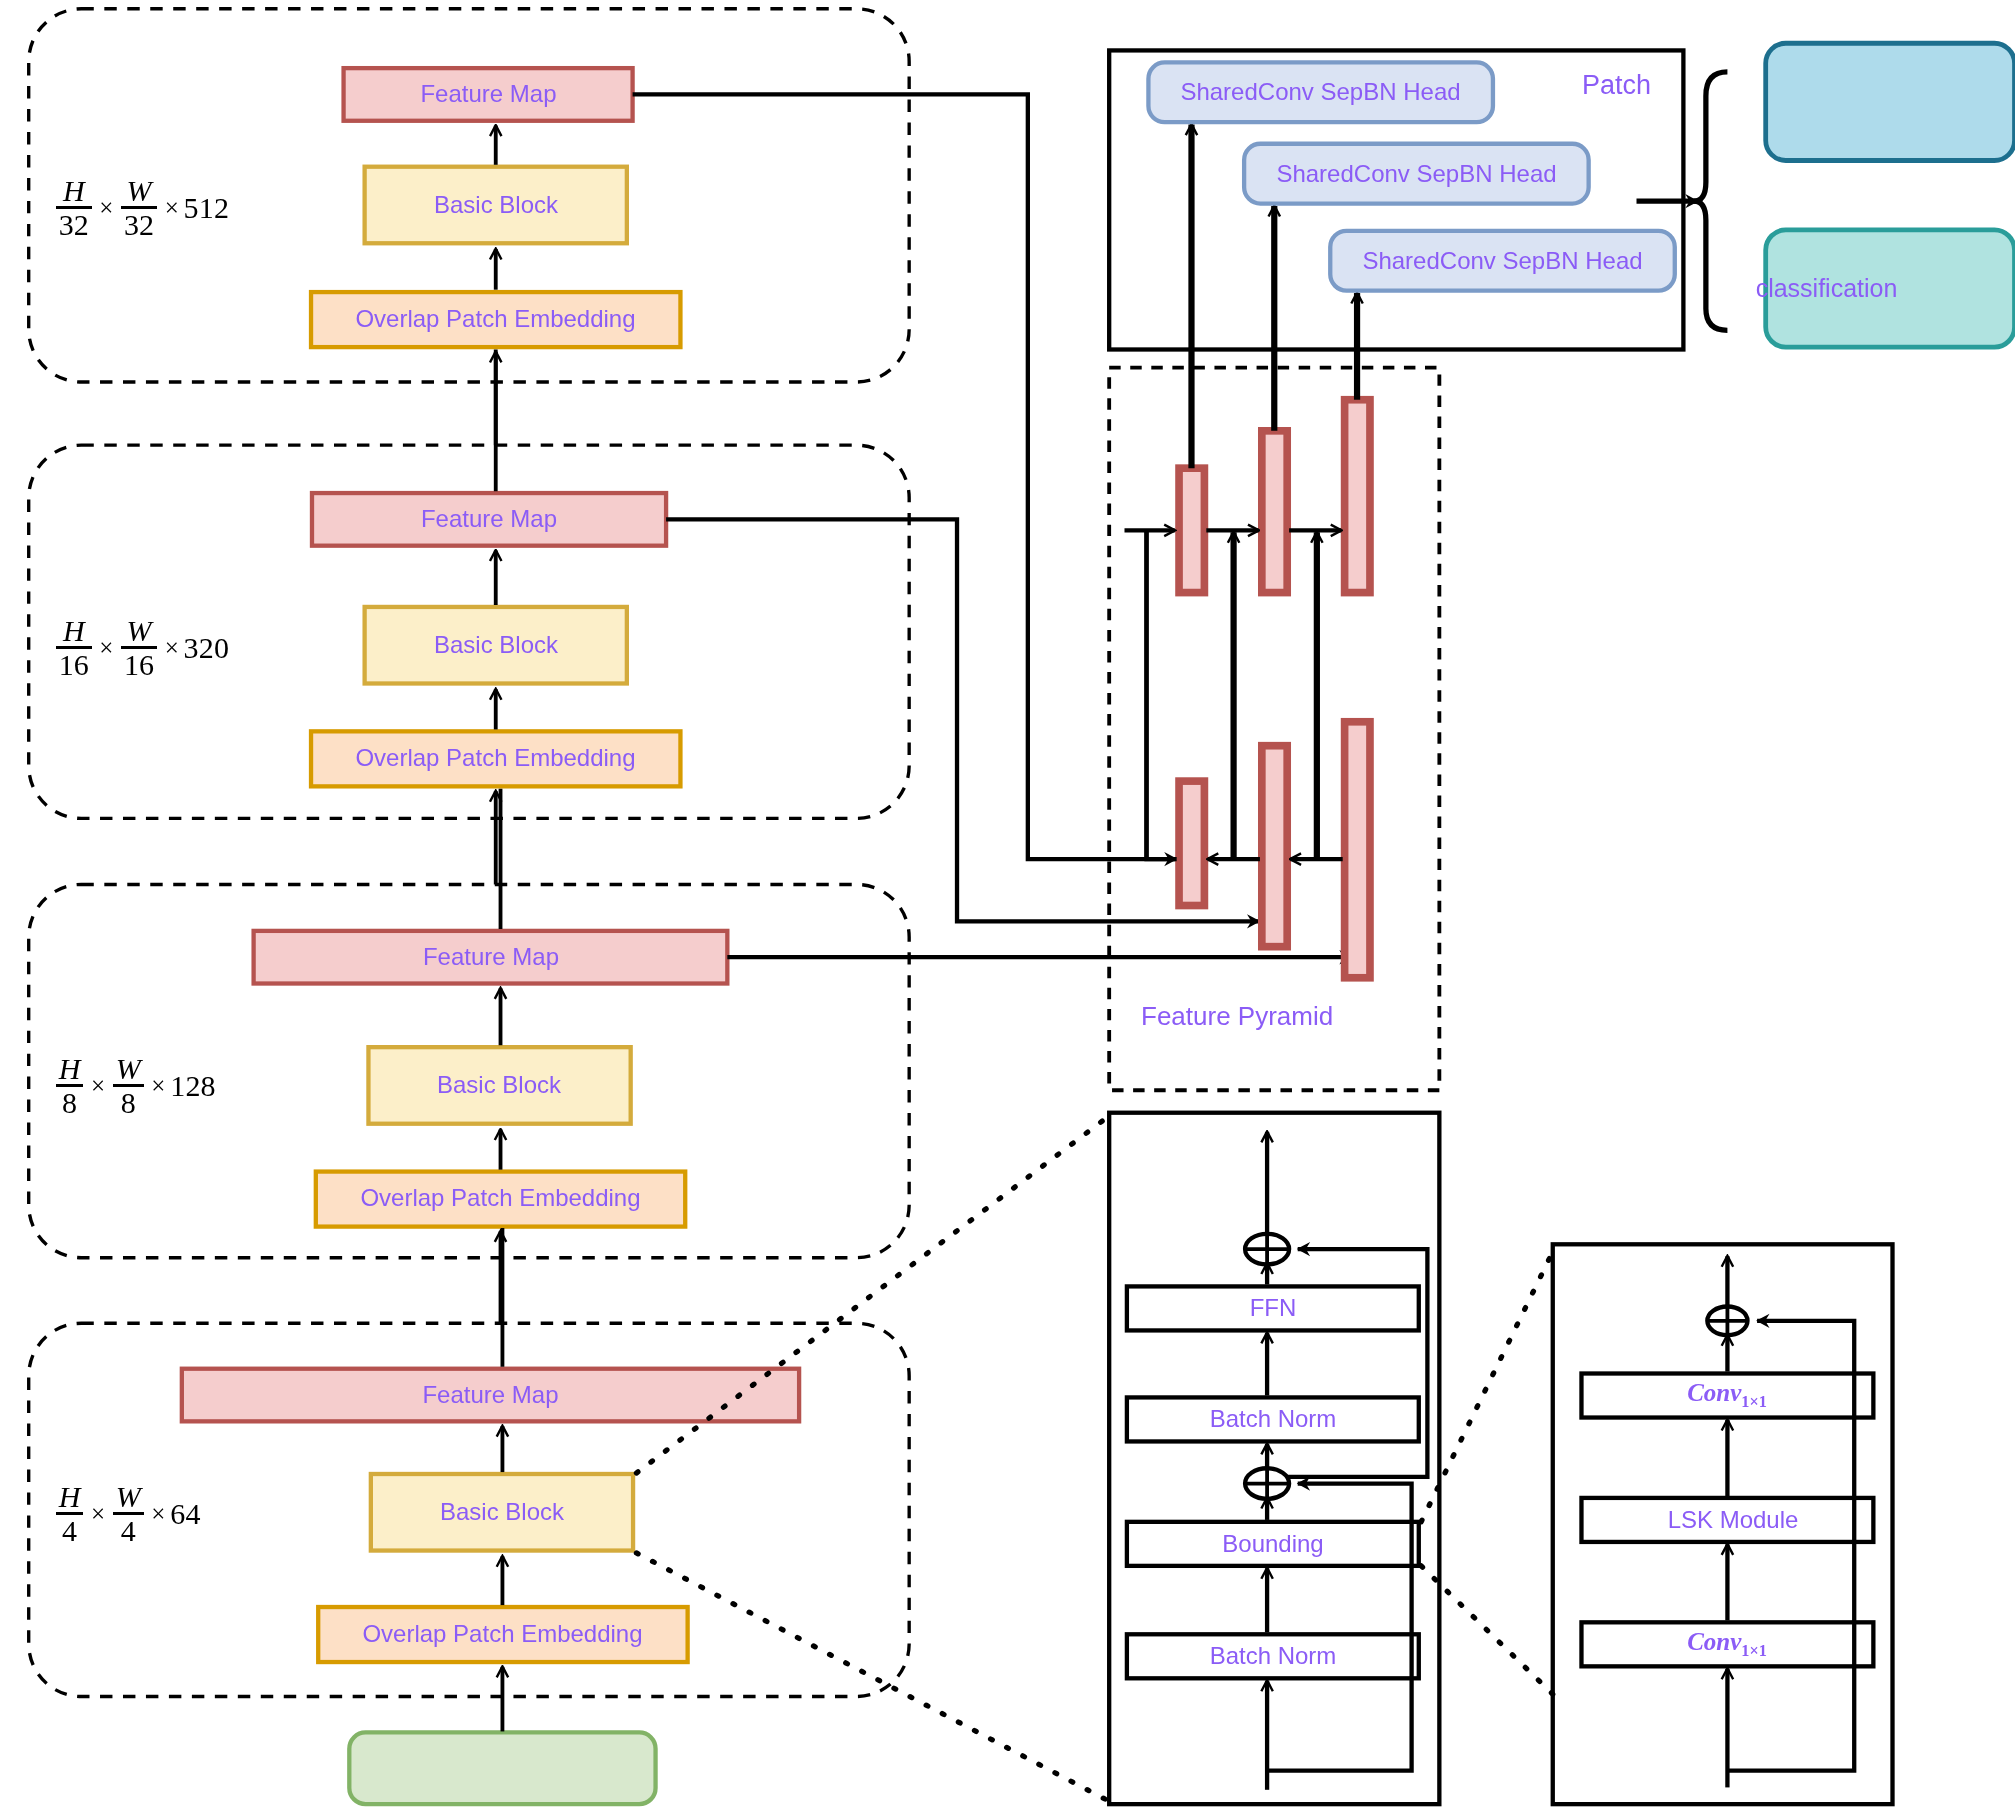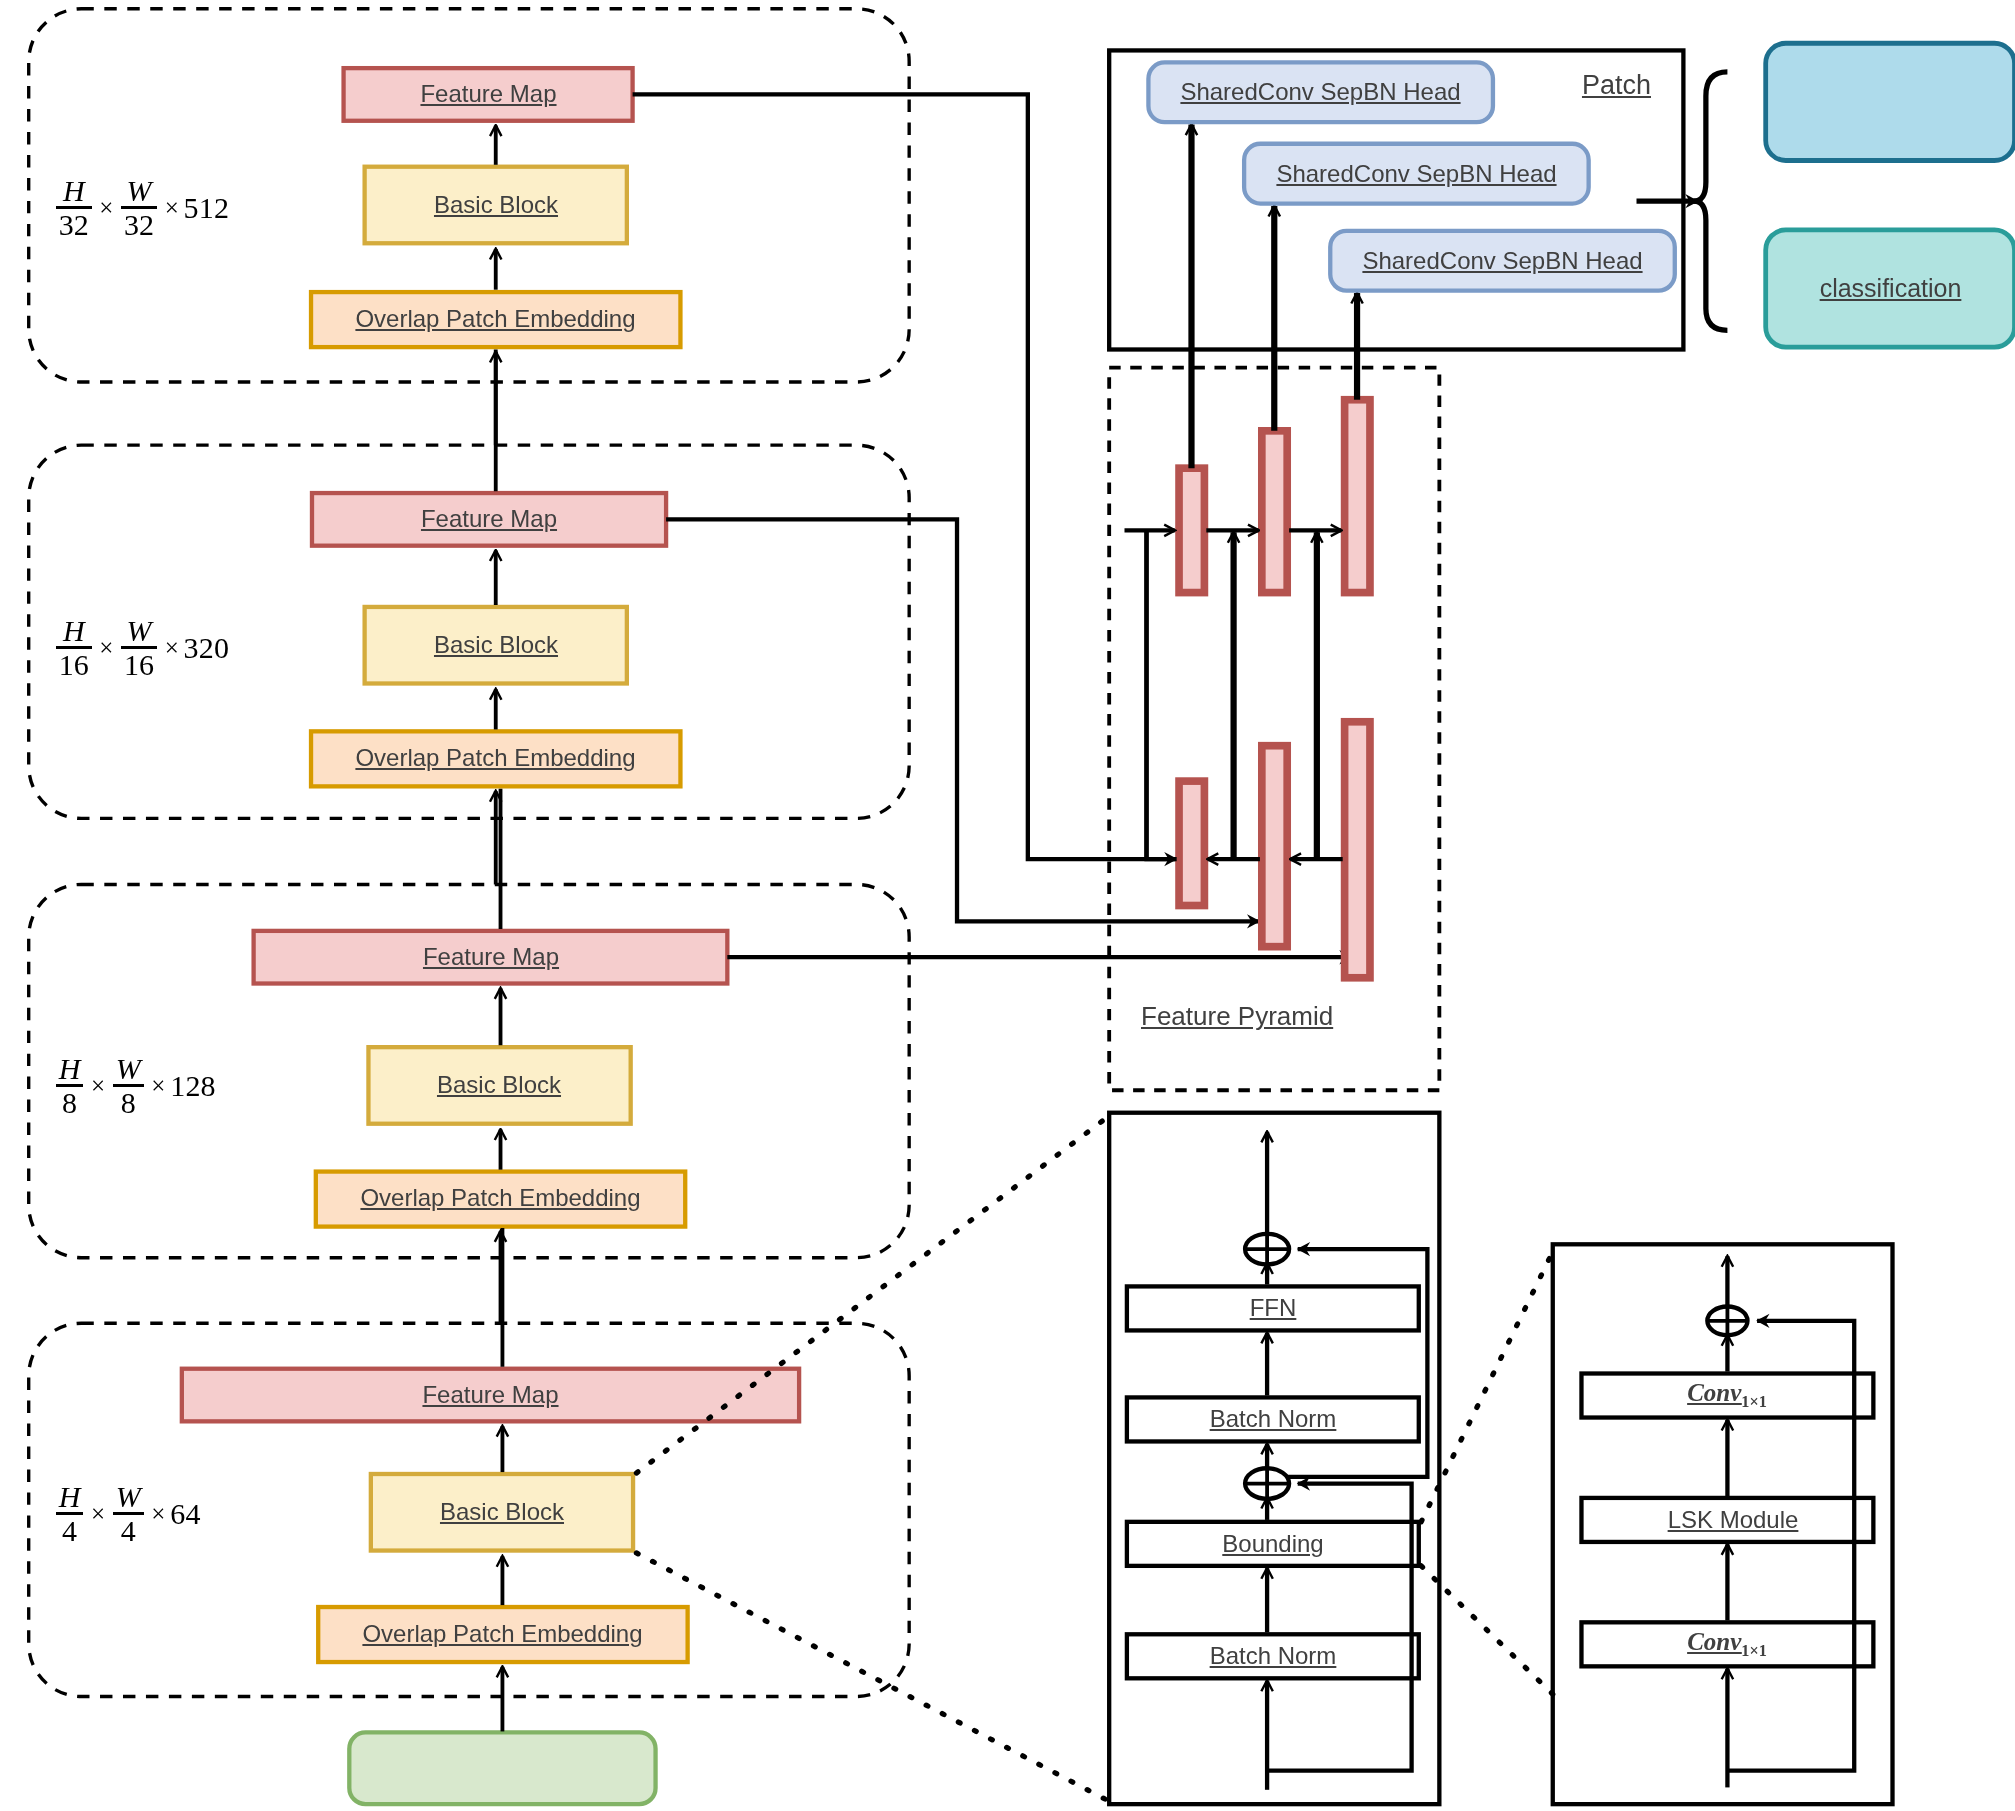--- a/index.html
+++ b/index.html
@@ -1,22 +1,22 @@
 <!DOCTYPE html>
 <html style="font-size:7.7px"><head>
 <meta charset="utf-8">
 <style>
   html,body{margin:0;padding:0;background:#ffffff;}
   body{font-family:"Liberation Sans",sans-serif;}
   #stage{position:relative;width:2015px;height:1812px;background:#fff;overflow:hidden;}
   svg.layer{position:absolute;left:0;top:0;width:2015px;height:1812px;}
   .nodeLabel{
     position:absolute;display:flex;align-items:center;justify-content:center;
-    text-align:right;line-height:1.1;color:#404040;box-sizing:border-box;
-    font-family:"Liberation Sans",sans-serif;pointer-events:none;text-decoration:underline;
+    text-align:right;line-height:1.1;color:#8b5cf6;box-sizing:border-box;
+    font-family:"Liberation Sans",sans-serif;pointer-events:none;
   }
   .mathLabel{
     position:absolute;display:flex;align-items:center;
     font-family:"Liberation Serif",serif;color:#000;white-space:nowrap;
   }
   .frac{display:inline-flex;flex-direction:column;align-items:center;
         vertical-align:middle;margin:0 2.9px;font-style:italic;}
   .frac .num{padding:0 2.9px 1px 2.9px;font-size:30px;line-height:0.95;}
   .frac .bar{width:100%;height:2.9px;background:#000;}
   .frac .den{padding:1.9px 2.9px 0 2.9px;font-size:30px;line-height:0.95;font-style:normal;}
@@ -284,21 +284,21 @@
   </div>
   <div class="nodeLabel" style="left:182px; top:1369px; width:617px; height:53px; font-size:24px;">Feature Map</div>
   <div class="nodeLabel" style="left:371px; top:1474px; width:262px; height:77px; font-size:24px;">Basic Block</div>
   <div class="nodeLabel" style="left:318px; top:1607px; width:369px; height:55px; font-size:24px;">Overlap Patch Embedding</div>
 
   <div class="nodeLabel" style="left:1507px; top:67px; width:144px; height:38px; font-size:27px; justify-content:flex-end;">Patch</div>
   <div class="nodeLabel" style="left:1148px; top:62px; width:345px; height:60px; font-size:24px;">SharedConv SepBN Head</div>
   <div class="nodeLabel" style="left:1244px; top:144px; width:345px; height:60px; font-size:24px;">SharedConv SepBN Head</div>
   <div class="nodeLabel" style="left:1330px; top:231px; width:345px; height:60px; font-size:24px;">SharedConv SepBN Head</div>
 
-  <div class="nodeLabel" style="left:1766px; top:230px; width:249px; height:117px; font-size:25px;">classification</div>
+  <div class="nodeLabel" style="left:1702px; top:230px; width:249px; height:117px; font-size:25px;">classification</div>
 
   <div class="nodeLabel" style="left:1129px; top:995px; width:297px; height:43px; font-size:26px; justify-content:flex-start;margin-left:12px;">Feature Pyramid</div>
 
   <div class="nodeLabel" style="left:1127px; top:1634px; width:292px; height:44px; font-size:24px;">Batch Norm</div>
   <div class="nodeLabel" style="left:1127px; top:1522px; width:292px; height:44px; font-size:24px;">Bounding</div>
   <div class="nodeLabel" style="left:1127px; top:1397px; width:292px; height:44px; font-size:24px;">Batch Norm</div>
   <div class="nodeLabel" style="left:1127px; top:1286px; width:292px; height:44px; font-size:24px;">FFN</div>
 
   <div class="nodeLabel" style="left:1581px; top:1622px; width:292px; height:44px;">
     <span class="convlbl"><span>Conv</span><span class="convsub">1×1</span></span>

